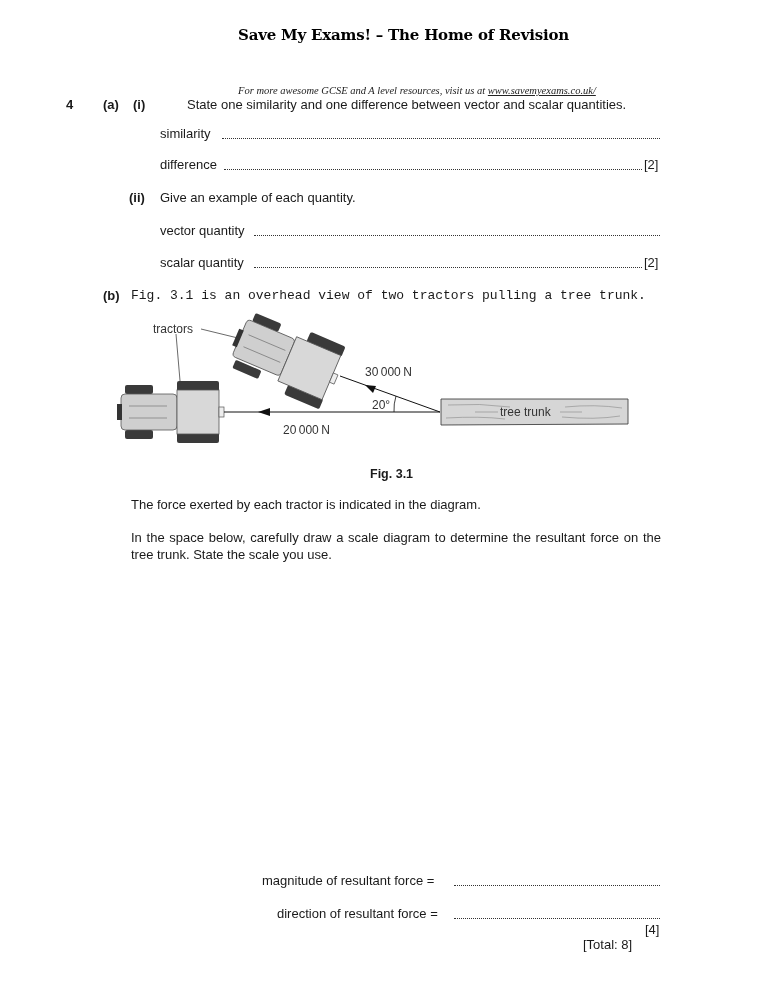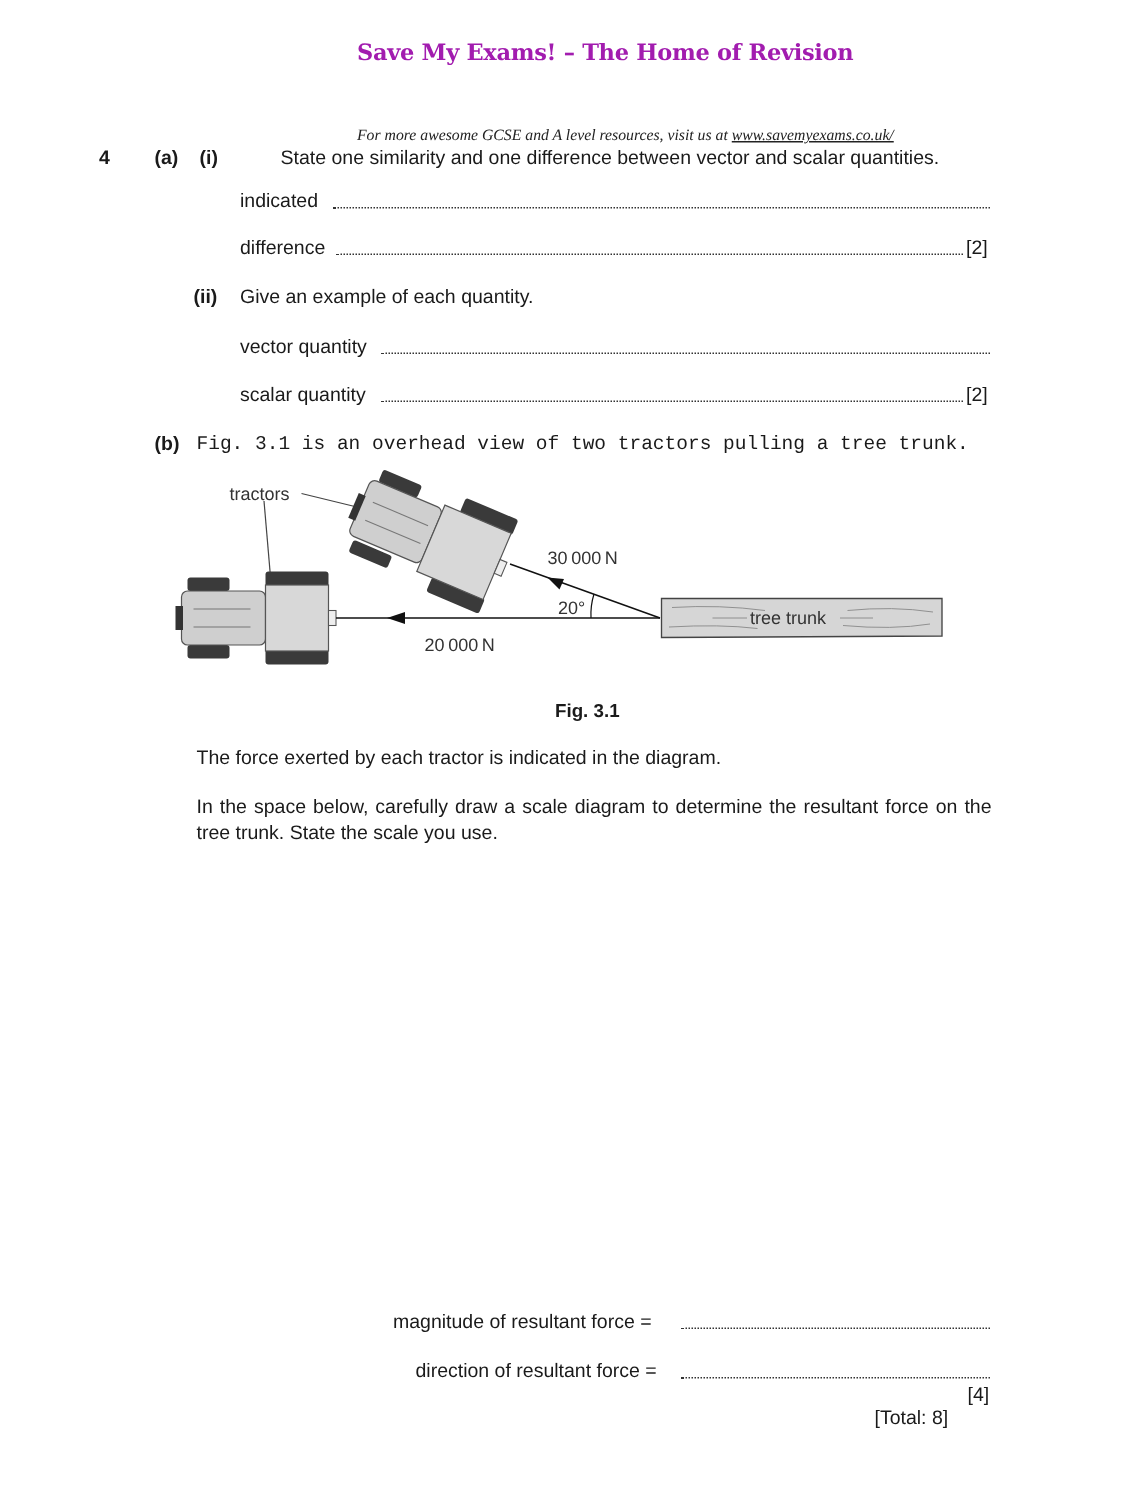--- a/index.html
+++ b/index.html
@@ -1,20 +1,20 @@
 <!DOCTYPE html>
 <html><head>
 <meta charset="utf-8">
 <style>
   html, body { margin:0; padding:0; background:#ffffff; }
   body { width:765px; height:990px; position:relative; overflow:hidden;
          font-family:"Liberation Sans", sans-serif; color:#1a1a1a; }
   .abs { position:absolute; }
   .hdr-title { left:238px; top:26px; font-family:"DejaVu Serif", serif; font-weight:bold;
-               font-size:15px; color:#a21caf; white-space:nowrap; letter-spacing:-0.2px; }
+               font-size:15px; color:#000000; white-space:nowrap; letter-spacing:-0.2px; }
   .hdr-sub { left:238px; top:47px; font-family:"Liberation Serif", serif; font-style:italic;
              font-size:10.5px; color:#222; white-space:nowrap;margin-top:38px; }
   .hdr-sub a { color:#222; text-decoration:underline; }
   .t { font-size:13px; white-space:nowrap; line-height:16px; }
   .b { font-weight:bold; }
   .dots { border-bottom:1.3px dotted #333; height:0; }
   .para { font-size:13px; line-height:16.5px; width:530px; text-align:justify; }
   .para p { margin:0; }
   .fig-label { font-size:12px; fill:#333; font-family:"Liberation Sans", sans-serif; }
 </style>
@@ -22,21 +22,21 @@
 <body>
 
 <div class="abs hdr-title">Save My Exams! – The Home of Revision</div>
 <div class="abs hdr-sub"><span>For more awesome GCSE and A level resources, visit us at </span><a>www.savemyexams.co.uk/</a></div>
 
 <div class="abs t b" style="left:66px;top:97px;">4</div>
 <div class="abs t b" style="left:103px;top:97px;">(a)</div>
 <div class="abs t b" style="left:133px;top:97px;">(i)</div>
 <div class="abs t" style="left:156px;top:97px;margin-left:31px;">State one similarity and one difference between vector and scalar quantities.</div>
 
-<div class="abs t" style="left:160px;top:126px;">indicated</div>
+<div class="abs t" style="left:160px;top:126px;">similarity</div>
 <div class="abs dots" style="left:222px;top:138px;width:438px;"></div>
 
 <div class="abs t" style="left:160px;top:157px;">difference</div>
 <div class="abs dots" style="left:224px;top:169px;width:418px;"></div>
 <div class="abs t" style="left:644px;top:157px;">[2]</div>
 
 <div class="abs t b" style="left:129px;top:190px;">(ii)</div>
 <div class="abs t" style="left:160px;top:190px;">Give an example of each quantity.</div>
 
 <div class="abs t" style="left:160px;top:223px;">vector quantity</div>

